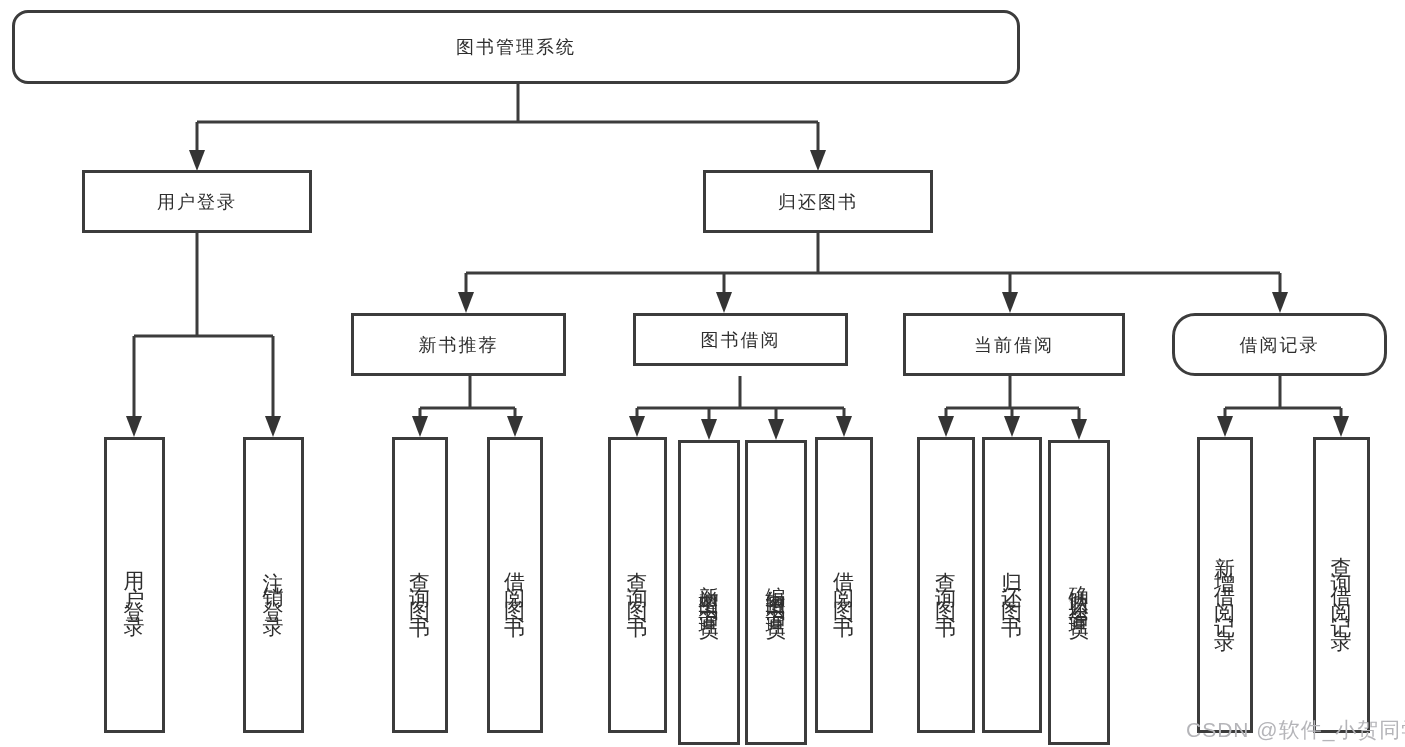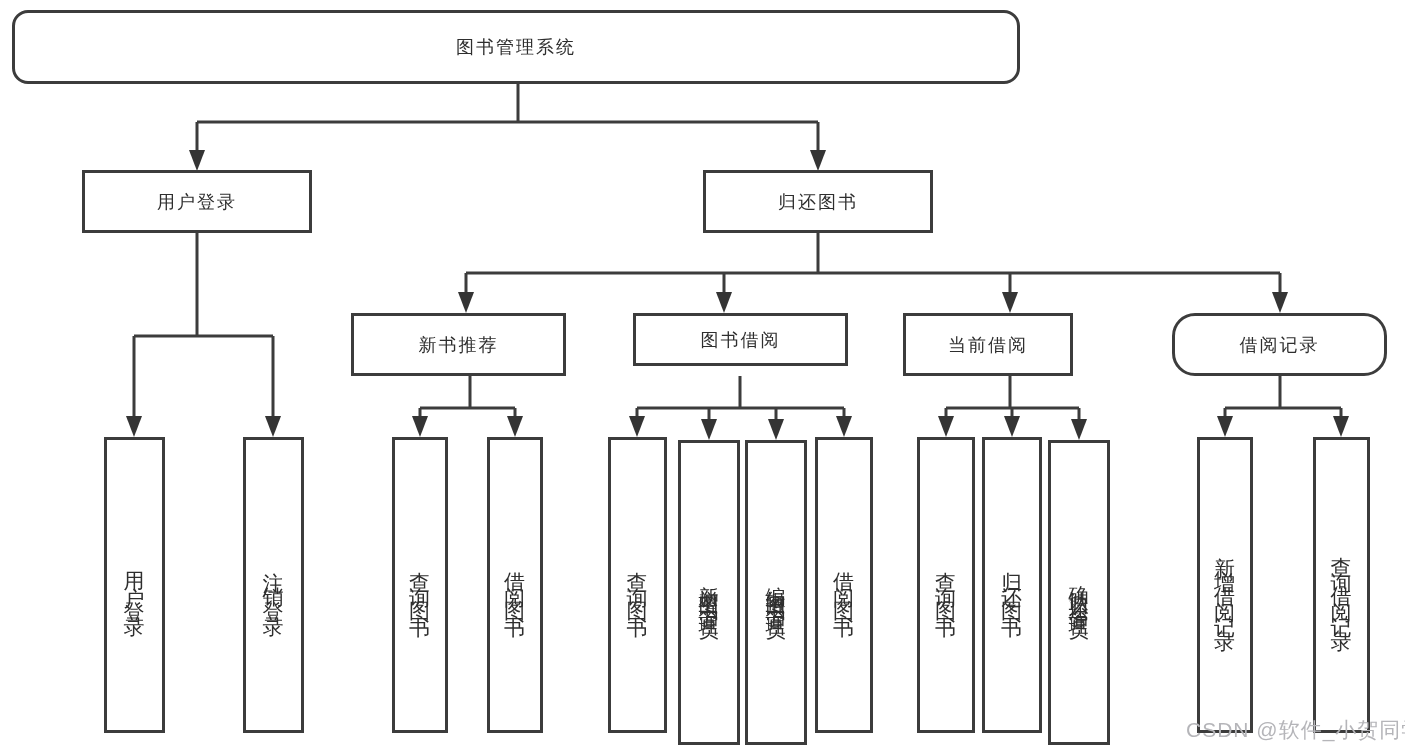--- a/index.html
+++ b/index.html
@@ -134,21 +134,21 @@
     </g>
   </svg>
 
   <div class="node h" style="left:12px; top:10px; width:1008px; height:74px;border-radius:16px;">图书管理系统</div>
 
   <div class="node h" style="left:82px; top:170px; width:230px; height:63px;">用户登录</div>
   <div class="node h" style="left:703px; top:170px; width:230px; height:63px;">归还图书</div>
 
   <div class="node h" style="left:351px; top:313px; width:215px; height:63px;">新书推荐</div>
   <div class="node h" style="left:633px; top:313px; width:215px; height:53px;text-align:center;">图书借阅</div>
-  <div class="node h" style="left:903px; top:313px; width:170px; height:63px;">当前借阅</div>
+  <div class="node h" style="left:903px; top:313px; width:222px; height:63px;">当前借阅</div>
   <div class="node h" style="left:1172px; top:313px; width:215px; height:63px;border-radius:23px;">借阅记录</div>
 
   <div class="node v" style="left:104px; top:437px; width:61px; height:296px;">用户登录</div>
   <div class="node v" style="left:243px; top:437px; width:61px; height:296px;">注销登录</div>
 
   <div class="node v" style="left:392px; top:437px; width:56px; height:296px;">查询图书</div>
   <div class="node v" style="left:487px; top:437px; width:56px; height:296px;">借阅图书</div>
 
   <div class="node v" style="left:608px; top:437px; width:59px; height:296px;">查询图书</div>
   <div class="node v tight" style="left:678px; top:440px; width:62px; height:305px;">新增图书（管理员）</div>

